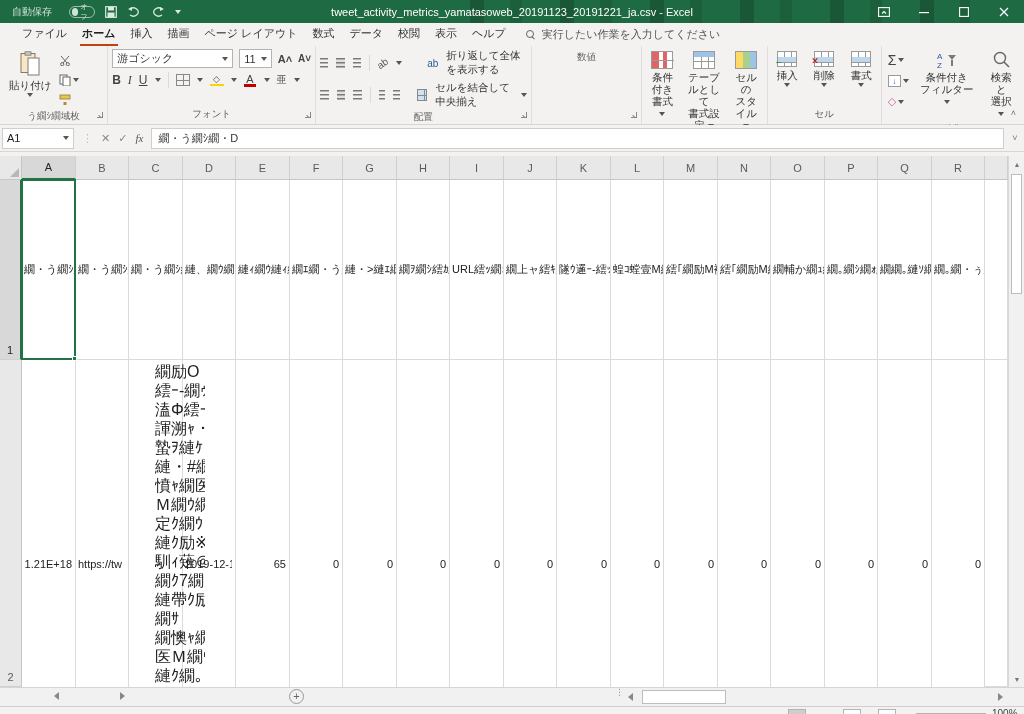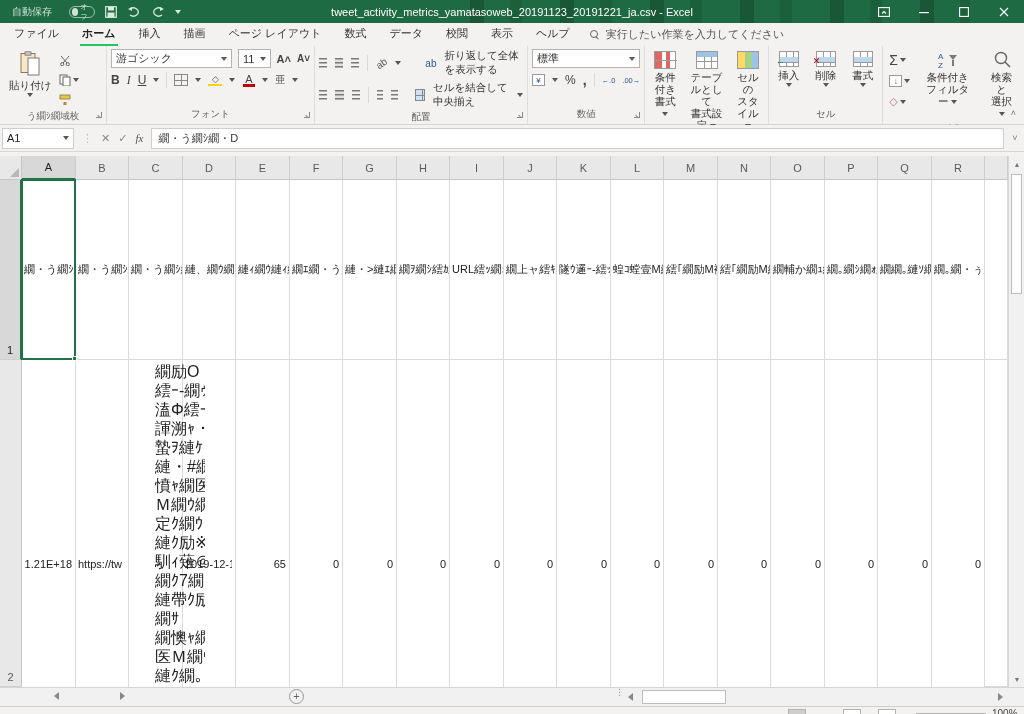--- a/index.html
+++ b/index.html
@@ -17,23 +17,23 @@
   .pill .knob { width:8px; height:8px; border-radius:50%; background:#cfe3d6; }
   .pill .off { font-size:7px; color:#cfe3d6; }
   .qat svg { display:block; }
   .title-text { position:absolute; left:0; right:0; text-align:center; font-size:11px; color:#fff; z-index:1; }
   .win-controls { position:absolute; right:0; top:0; height:23px; display:flex; z-index:3; }
   .win-btn { width:40px; height:23px; display:flex; align-items:center; justify-content:center; }
   .win-btn svg { display:block; }
 
   
   #tabrow { position:absolute; left:0; top:23px; width:1024px; height:23px; background:#f3f2f1; display:flex; align-items:center; }
-  .tabs { display:flex; gap:19px; padding-left:12px; align-items:flex-end; height:100%; }
+  .tabs { display:flex; gap:11px; padding-left:12px; align-items:flex-end; height:100%;margin-left:8px; }
   .rtab { font-size:11px; color:#333; height:100%; display:flex; align-items:center; border-bottom:2px solid transparent; padding:0 2px; white-space:nowrap; }
-  .rtab.active { font-weight:bold; border-bottom:2px solid #22c55e; color:#222;font-family:Liberation Mono, monospace; }
+  .rtab.active { font-weight:bold; border-bottom:2px solid #c2410c; color:#222;font-family:Liberation Mono, monospace; }
   .searchbox { display:flex; align-items:center; gap:6px; margin-left:18px; color:#555; }
   .mag { position:relative; width:10px; height:10px; }
   .mag::before { content:""; position:absolute; left:0; top:0; width:6px; height:6px; border:1.4px solid #666; border-radius:50%; }
   .mag::after { content:""; position:absolute; left:6px; top:6px; width:4px; height:1.4px; background:#666; transform:rotate(45deg); transform-origin:0 0; }
   .right-actions { margin-left:auto; display:flex; gap:6px; padding-right:10px; }
   .action-btn { display:flex; align-items:center; gap:4px; border:1px solid #c8c6c4; background:#fdfdfd; padding:2px 10px; font-size:11px; color:#333; }
 
   
   #ribbon { position:absolute; left:0; top:46px; width:1024px; height:79px; background:#f3f2f1; border-bottom:1px solid #d8d6d4; display:flex; }
   .group { position:relative; display:flex; flex-direction:column; padding:3px 4px 0 4px; }
@@ -318,37 +318,20 @@
             <span style="font-size:10.5px;color:#333">セルを結合して中央揃え</span>
             <span class="caret"></span>
           </div>
         </div>
       </div>
       <div class="group-label">配置</div>
       <span class="dlg"></span>
     </div>
 
     <div class="group" style="width:122px">
-      <div class="group-body">
-        <div class="fontstack" style="width:100%">
-          <div class="combo" style="width:108px">
-            <span>標準</span>
-              <span class="caret"></span>
-          </div>
-          <div class="minirow" style="gap:7px">
-            <span class="small-sq">¥</span>
-            <span class="caret"></span>
-            <span style="font-size:12px;color:#444">%</span>
-            <span style="font-size:14px;color:#444;font-weight:bold">,</span>
-            <span style="width:1px;height:14px;background:#dcdad8"></span>
-            <span style="font-size:7.5px;color:#2b579a">←.0</span>
-            <span style="font-size:7.5px;color:#2b579a">.00→</span>
-          </div>
-        </div>
-      </div>
       <div class="group-label">数値</div>
       <span class="dlg"></span>
     </div>
 
     <div class="group" style="width:138px">
       <div class="group-body" style="gap:4px">
         <div class="bigbtn">
           <span class="style-ico cf"></span>
           <span class="two-line"><span>条件付き</span><br><span>書式</span> <span class="caret"></span></span>
         </div>

